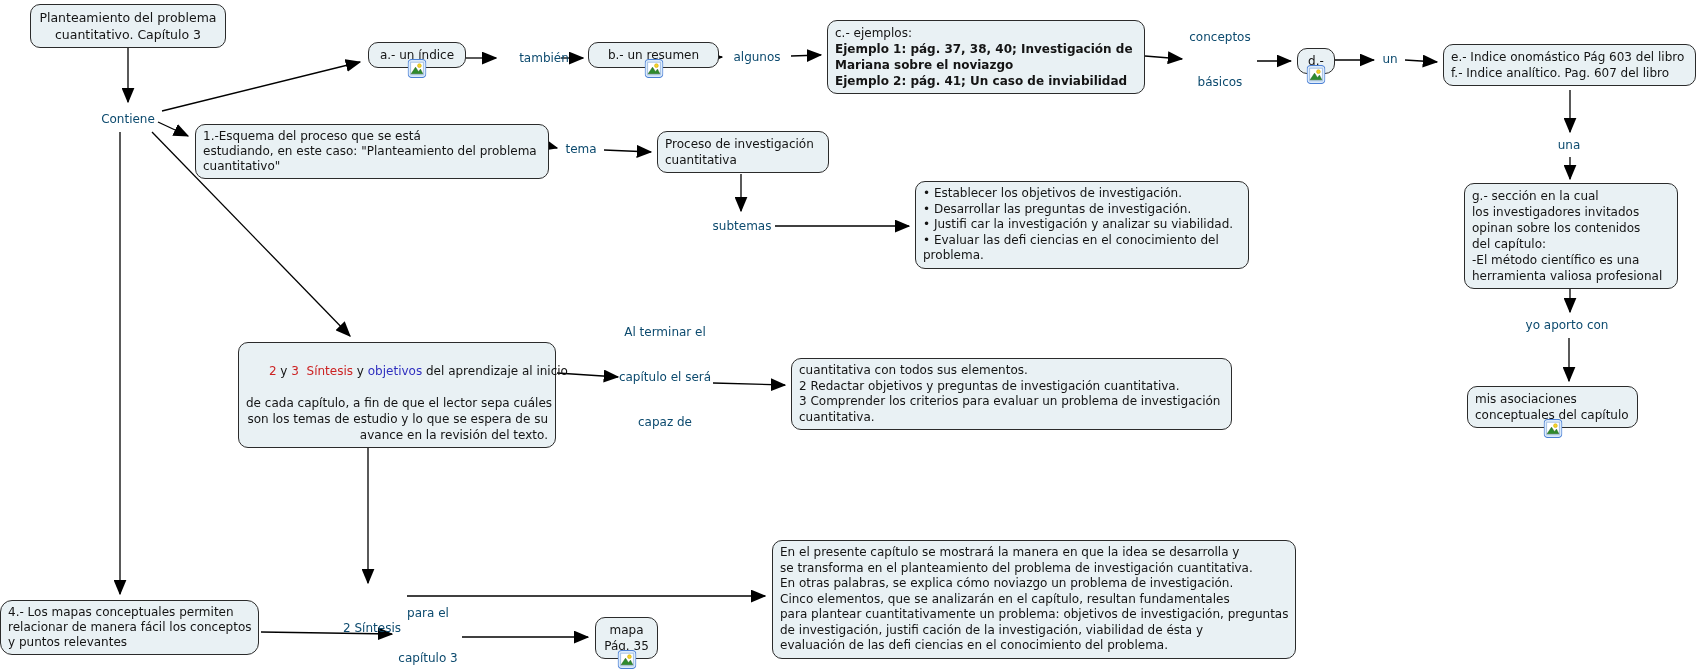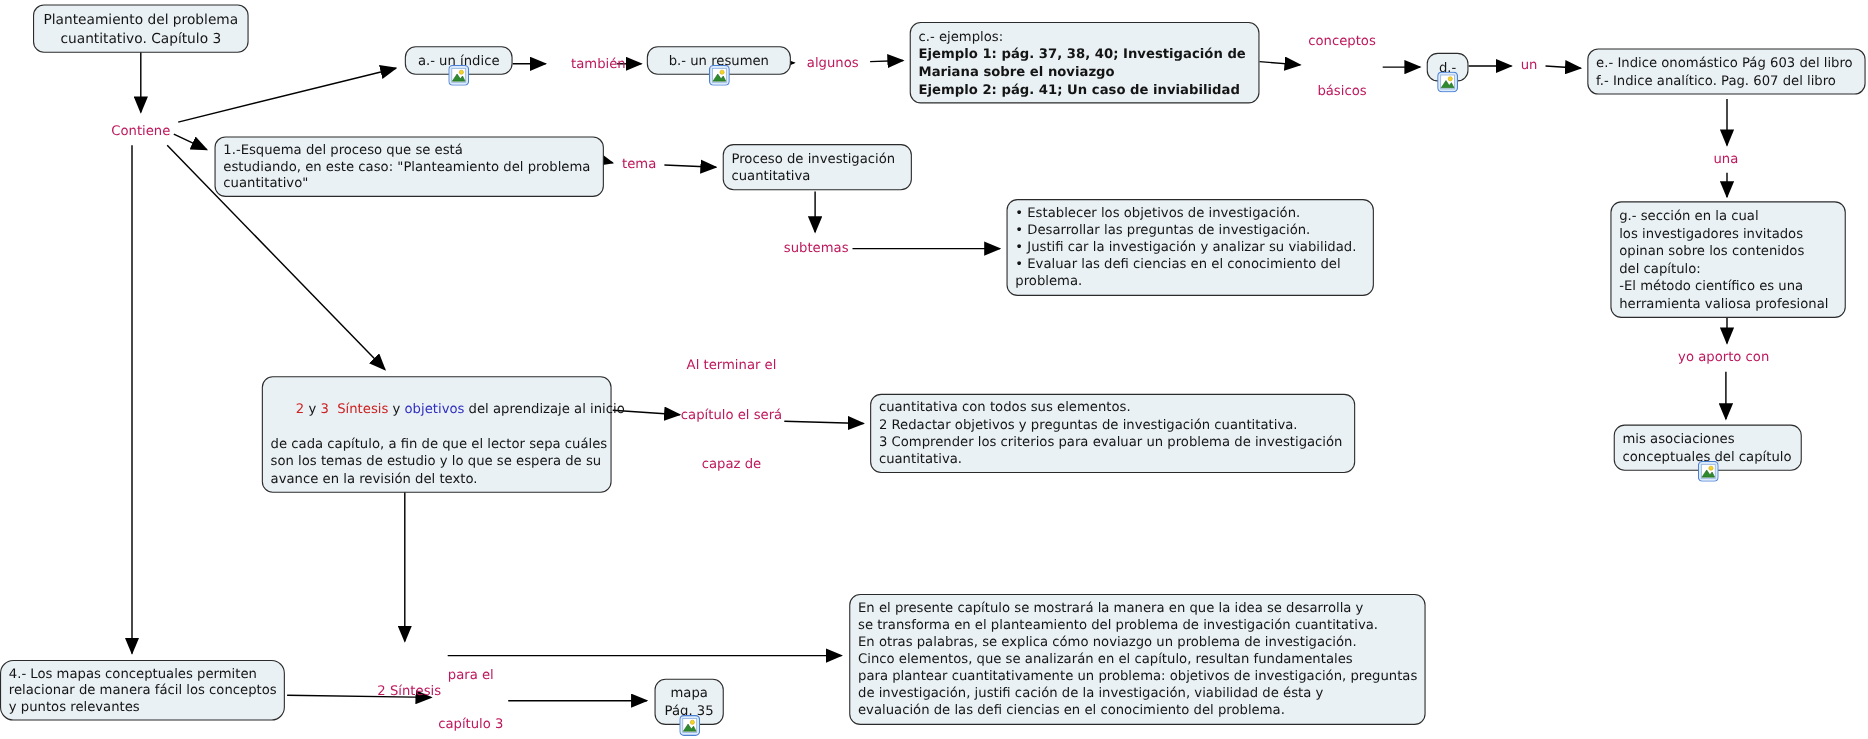--- a/index.html
+++ b/index.html
@@ -7,21 +7,21 @@
           font-family:"DejaVu Sans","Liberation Sans",sans-serif;color:#111;}
   svg.wires{position:absolute;left:0;top:0;pointer-events:none;}
   .node{position:absolute;box-sizing:border-box;background:#e9f1f4;border:1px solid #2b2b2b;
         border-radius:10px;padding:4px 7px;font-size:12px;line-height:16px;color:#141414;}
   .node.center{text-align:center;}
   .ln{white-space:pre;}
   .b{font-weight:bold;}
   .red{color:#cc2222;}
   .blue{color:#2f2fbf;}
   .lbl{position:absolute;transform:translate(-50%,-50%);text-align:center;font-size:12px;
-       line-height:15px;color:#be185d;white-space:pre;}
+       line-height:15px;color:#0c4a6e;white-space:pre;}
   .res{position:absolute;left:50%;bottom:-11px;transform:translateX(-50%);width:19px;height:19px;}
   .tight{line-height:15px;}
   .mid{line-height:15.5px;}
 </style>
 </head>
 <body>
 
 <div class="canvas">
 
   <svg width="0" height="0" style="position:absolute">
@@ -137,21 +137,21 @@
   </div>
 
   <div class="node mid" style="left:915px;top:181px;width:334px;">
     <div class="ln">• Establecer los objetivos de investigación.</div>
     <div class="ln">• Desarrollar las preguntas de investigación.</div>
     <div class="ln">• Justifi car la investigación y analizar su viabilidad.</div>
     <div class="ln">• Evaluar las defi ciencias en el conocimiento del</div>
     <div class="ln">problema.</div>
   </div>
 
-  <div class="node" style="left:238px;top:342px;width:318px;">
+  <div class="node" style="left:238px;top:342px;width:318px;text-align:right;">
     <div class="ln">
       <span class="red">2</span><span> y </span><span class="red">3</span><span>  </span><span class="red">Síntesis</span><span> y </span><span class="blue">objetivos</span><span> del aprendizaje al inicio</span>
     </div>
     <div class="ln">de cada capítulo, a fin de que el lector sepa cuáles</div>
     <div class="ln">son los temas de estudio y lo que se espera de su</div>
     <div class="ln">avance en la revisión del texto.</div>
   </div>
 
   <div class="node mid" style="left:791px;top:358px;width:441px;">
     <div class="ln">cuantitativa con todos sus elementos.</div>

